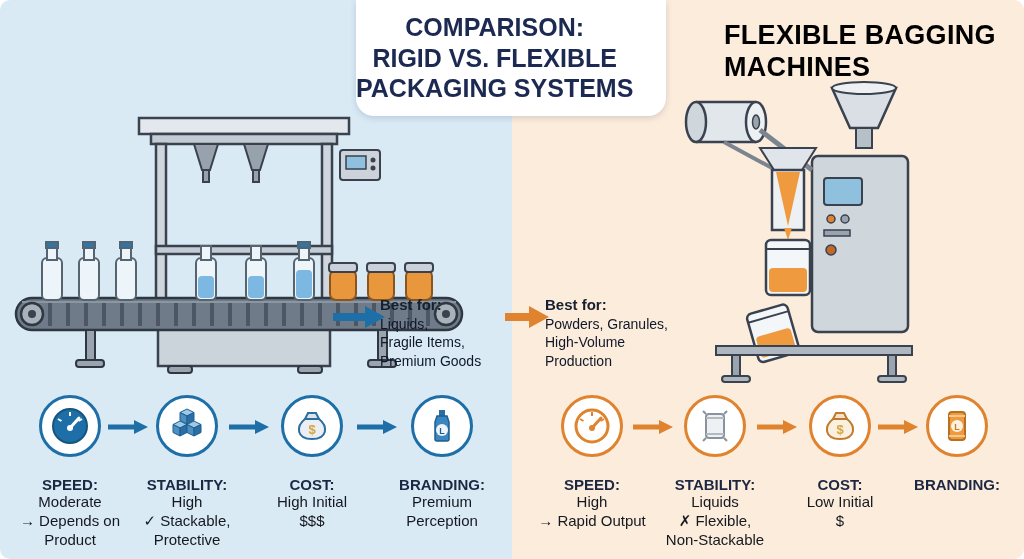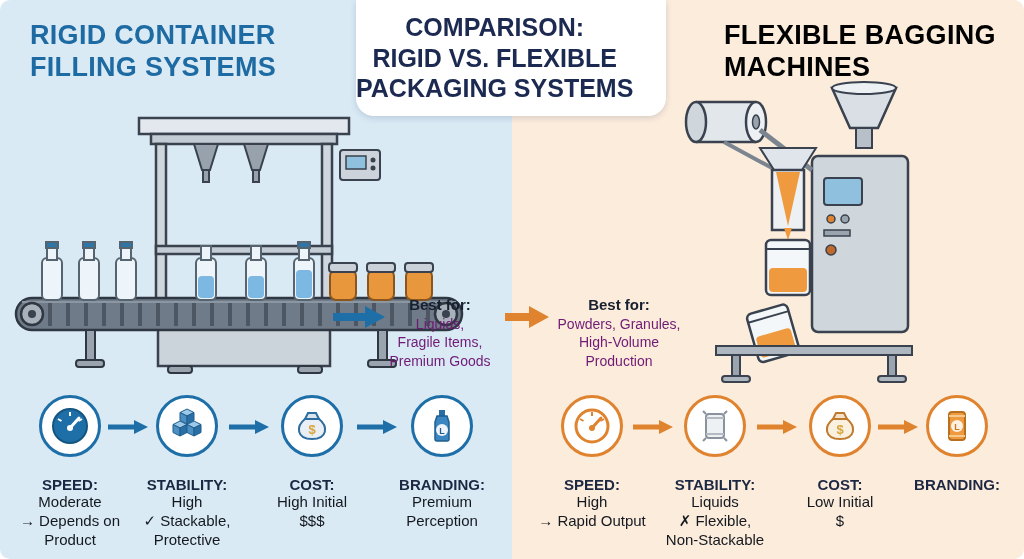--- a/index.html
+++ b/index.html
@@ -16,23 +16,23 @@
 
   .center-box{position:absolute;left:356px;top:0;width:310px;height:116px;background:#ffffff;
               border-radius:0 0 18px 18px;box-shadow:0 2px 6px rgba(40,60,90,.18);
               display:flex;align-items:center;justify-content:flex-start;}
   .center-box h1{margin:0;font-size:25px;line-height:1.22;color:#1c2a52;text-align:center;
                  white-space:pre-line;font-weight:800;}
 
   .illu{position:absolute;}
   svg text{font-family:"Liberation Sans",sans-serif;}
 
-  .bestfor{position:absolute;text-align:center;}
+  .bestfor{position:absolute;}
   .bestfor .bf-label{font-weight:bold;font-size:15px;color:#16202e;margin-bottom:2px;}
-  .bestfor .bf-text{font-size:14px;line-height:1.32;color:#701a75;white-space:pre-line;}
+  .bestfor .bf-text{font-size:14px;line-height:1.32;color:#0f172a;white-space:pre-line;}
   .bestfor.leftside{left:380px;top:296px;width:120px;}
   .bestfor.rightside{left:545px;top:296px;width:148px;}
 
   .big-arrow{position:absolute;}
 
   .metric{position:absolute;top:395px;width:124px;display:flex;flex-direction:column;
           align-items:center;text-align:center;}
   .metric .circle{width:62px;height:62px;border-radius:50%;background:#ffffff;
                   display:flex;align-items:center;justify-content:center;box-sizing:border-box;}
   .metric.blue .circle{border:3px solid #1e6fa8;}
@@ -42,22 +42,20 @@
   .m-arrow{position:absolute;top:420px;}
 </style>
 </head>
 <body>
 
 <div class="canvas">
 
   <div class="bg left"></div>
   <div class="bg right"></div>
 
-  <div class="panel-title left">RIGID CONTAINER
-FILLING SYSTEMS</div>
   <div class="panel-title right">FLEXIBLE BAGGING
 MACHINES</div>
 
   <div class="center-box">
     <h1>COMPARISON:
 RIGID VS. FLEXIBLE
 PACKAGING SYSTEMS</h1>
   </div>
 
   <svg class="illu" style="left:6px;top:98px" width="470" height="278" viewBox="0 0 470 278">

